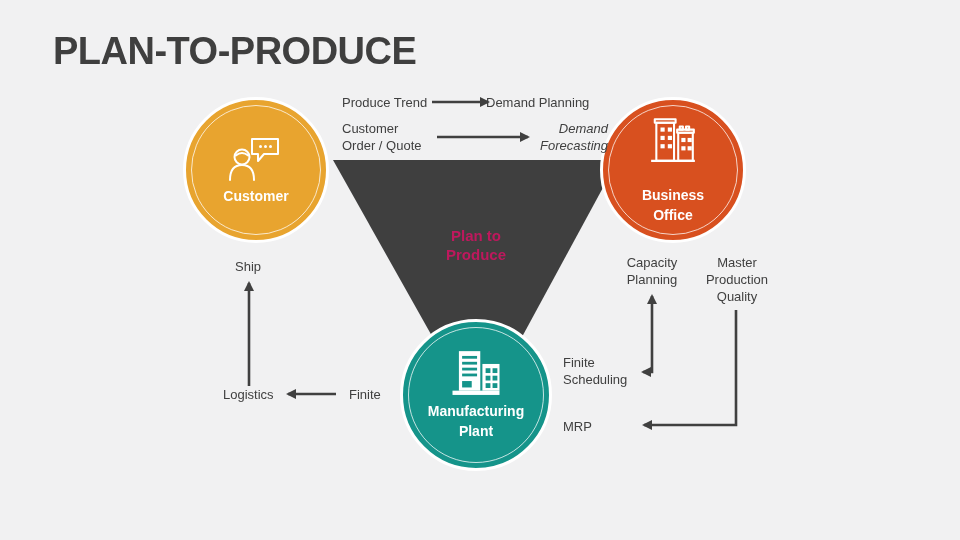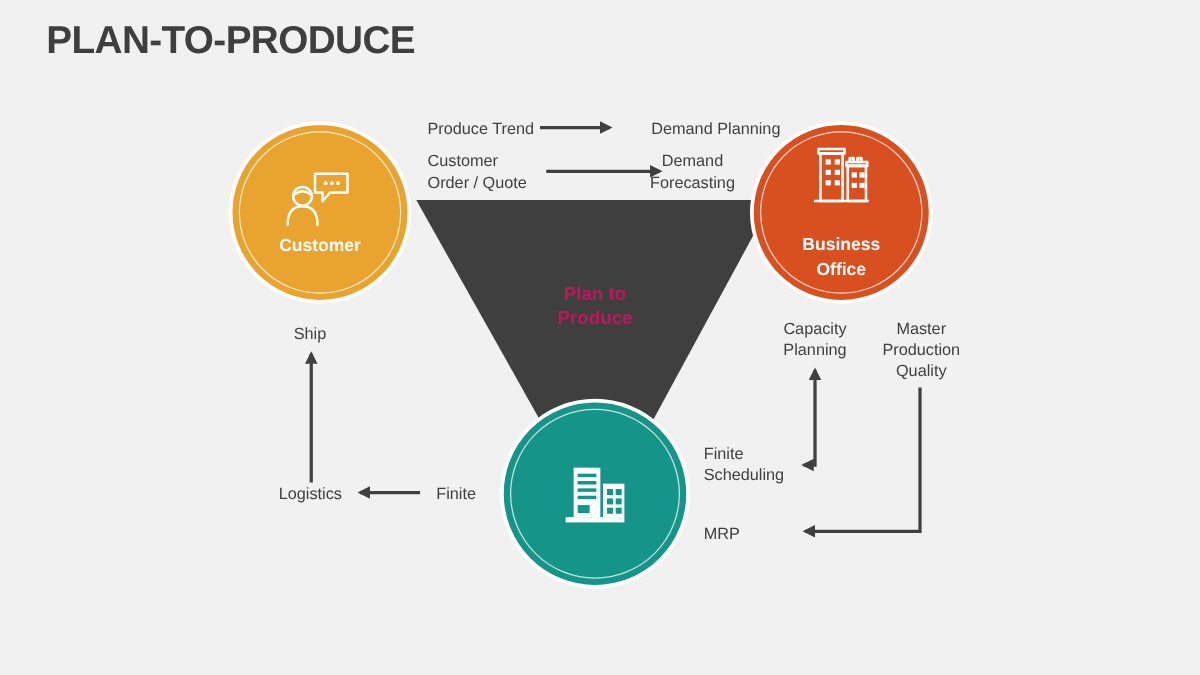--- a/index.html
+++ b/index.html
@@ -4,34 +4,34 @@
 <style>
   html,body{margin:0;padding:0;background:var(--c-background,#F1F1F2);}
   *{box-sizing:border-box;}
   .canvas{
     position:relative;width:960px;height:540px;overflow:hidden;
     background:var(--c-background,#F1F1F2);
     font-family:"Liberation Sans", sans-serif;
     color:var(--c-text,#404040);
   }
   .page-title{
-    position:absolute;left:37px;top:14px;margin:0;
-    font-size:31px;font-weight:bold;letter-spacing:-0.5px;
+    position:absolute;left:37px;top:14px;margin:16px;
+    font-size:38px;font-weight:bold;letter-spacing:-0.5px;
     color:var(--c-title,#3F3F3F);
   }
   svg.layer{position:absolute;left:0;top:0;width:960px;height:540px;}
   .funnel-poly{fill:var(--c-funnel,#3F3F3F);}
   .line{stroke:var(--c-text,#404040);stroke-width:2.6;fill:none;}
   .head{fill:var(--c-text,#404040);}
   .flow-label{
     position:absolute;font-size:13px;line-height:17px;
     white-space:pre-line;color:var(--c-text,#404040);
   }
   .t-center{text-align:center;}
-  .t-right{text-align:center;}
+  .t-right{text-align:right;font-style:italic;}
   .node{
     position:absolute;border-radius:50%;
     border:3px solid var(--c-white,#fff);
     display:flex;flex-direction:column;align-items:center;justify-content:center;
   }
   .node::after{
     content:"";position:absolute;inset:5px;border-radius:50%;
     border:1px solid rgba(255,255,255,.75);pointer-events:none;
   }
   .node-customer{left:183px;top:97px;width:146px;height:146px;background:var(--c-customer,#E8A42F);}
@@ -42,21 +42,21 @@
     text-align:center;white-space:pre-line;margin-top:5px;
   }
   .node-icon{display:block;}
   .funnel-label{
     position:absolute;left:406px;top:226px;width:140px;
     text-align:center;color:#be185d;font-weight:bold;
     font-size:15px;line-height:19px;white-space:pre-line;
   }
   
   .lbl-market-trend{left:342px;top:94px;}
-  .lbl-demand-planning{left:521px;top:94px;}
+  .lbl-demand-planning{left:486px;top:94px;}
   .lbl-customer-order{left:342px;top:120px;}
   .lbl-demand-forecasting{left:500px;top:120px;width:108px;}
   .lbl-capacity-planning{left:612px;top:254px;width:80px;}
   .lbl-master-production{left:687px;top:254px;width:100px;}
   .lbl-finite-scheduling{left:563px;top:354px;}
   .lbl-mrp{left:563px;top:418px;}
   .lbl-ship{left:218px;top:258px;width:60px;}
   .lbl-logistics{left:223px;top:386px;}
   .lbl-quality{left:349px;top:386px;}
 </style>
@@ -160,20 +160,22 @@
         <rect x="13" y="23" width="14" height="2.6"></rect>
         <rect x="13" y="30" width="9" height="6"></rect>
         <rect x="35" y="18" width="4.5" height="4.5"></rect>
         <rect x="41.5" y="18" width="4.5" height="4.5"></rect>
         <rect x="35" y="25" width="4.5" height="4.5"></rect>
         <rect x="41.5" y="25" width="4.5" height="4.5"></rect>
         <rect x="35" y="32" width="4.5" height="4.5"></rect>
         <rect x="41.5" y="32" width="4.5" height="4.5"></rect>
       </g>
     </svg>
+    <div class="node-label">Manufacturing
+Plant</div>
   </div>
 
   <div class="flow-label lbl-market-trend">Produce Trend</div>
   <div class="flow-label lbl-demand-planning">Demand Planning</div>
   <div class="flow-label lbl-customer-order">Customer
 Order / Quote</div>
   <div class="flow-label lbl-demand-forecasting t-right">Demand
 Forecasting</div>
   <div class="flow-label lbl-capacity-planning t-center">Capacity
 Planning</div>

